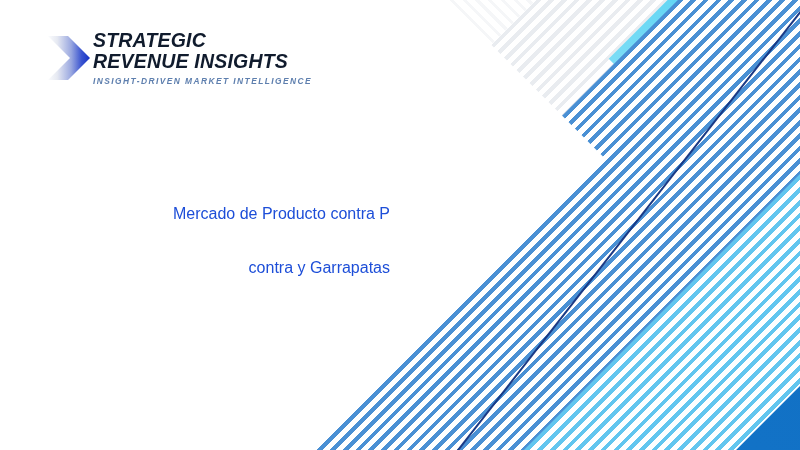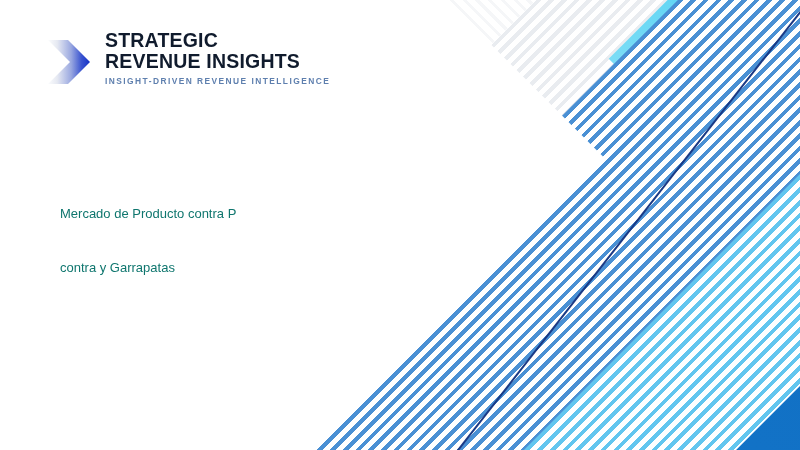--- a/index.html
+++ b/index.html
@@ -173,22 +173,23 @@
     transform: rotate(45deg);
     background: #ffffff;
   }
 
   
   .logo {
     position: absolute;
     left: 46px;
     top: 30px;
     display: flex;
-    align-items: flex-end;
-    gap: 13px;
+    align-items: center;
+    gap: 1px;
+    font-style: italic;
   }
   .logo-mark {
     width: 46px;
     height: 48px;
     flex: 0 0 auto;
   }
   .logo-text-wrap {
     display: flex;
     flex-direction: column;
     justify-content: center;
@@ -214,24 +215,25 @@
 
   
   .title-block {
     position: absolute;
     left: 60px;
     top: 205px;
     width: 330px;
   }
   .title-line {
     font-family: "Liberation Sans", sans-serif;
-    font-size: 13px;
+    font-size: 16px;
     line-height: 18px;
-    color: #0f766e;
-    white-space: nowrap;
+    color: #1d4ed8;
+    white-space: nowrap;
+    text-align: right;
   }
   .title-line.second {
     margin-top: 36px;
   }
 
   
   .email {
     position: absolute;
     left: 24px;
     top: 371px;
@@ -272,21 +274,21 @@
             <stop offset="80%" stop-color="#3a54d0"></stop>
             <stop offset="100%" stop-color="#1431c6"></stop>
           </linearGradient>
         </defs>
         <path d="M2,2 L22,2 L44,24 L22,46 L2,46 L24,24 Z" fill="url(#chevGrad)"></path>
       </svg>
     </span>
     <span class="logo-text-wrap">
       <span class="logo-line1">STRATEGIC</span>
       <span class="logo-line2">REVENUE INSIGHTS</span>
-      <span class="logo-tagline">INSIGHT-DRIVEN REVENUE INTELLIGENCE</span>
+      <span class="logo-tagline">INSIGHT-DRIVEN MARKET INTELLIGENCE</span>
     </span>
   </div>
 
   <div class="title-block">
     <div class="title-line">Mercado de Producto contra P</div>
     <div class="title-line second">contra y Garrapatas</div>
   </div>
 
 
 </div>

